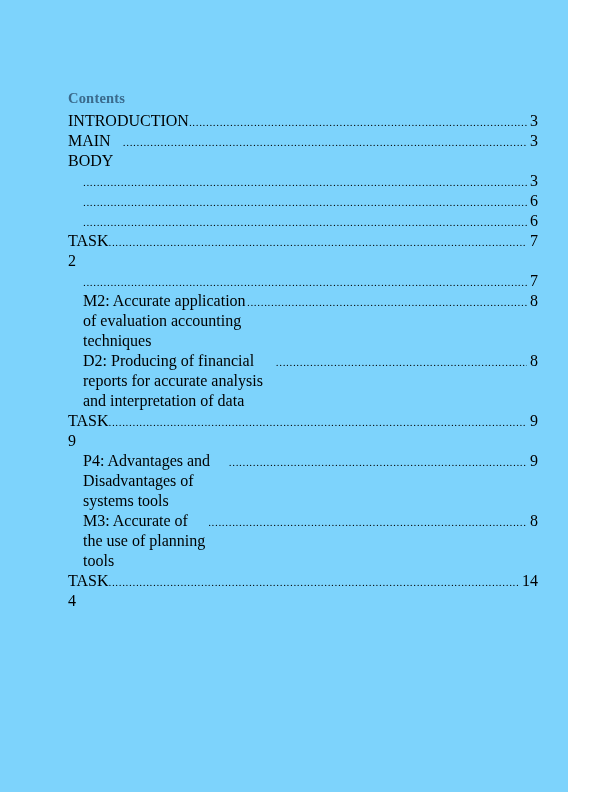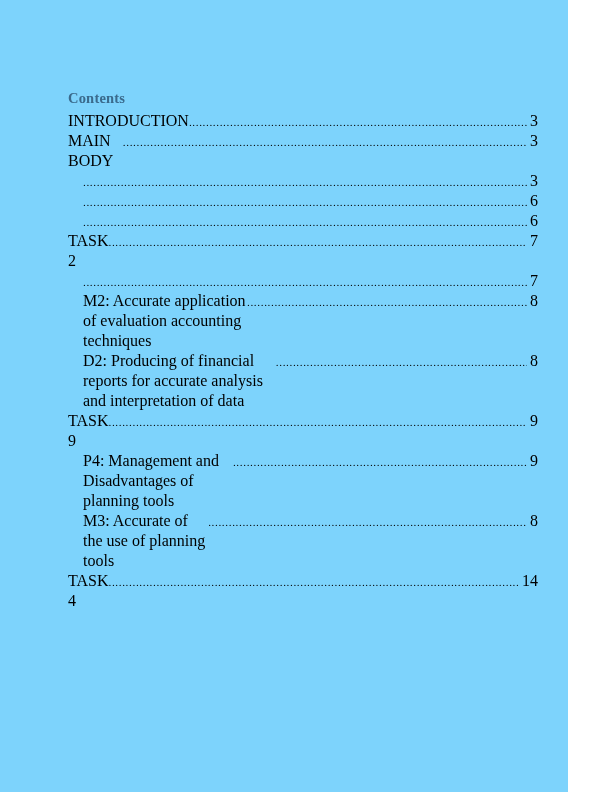--- a/index.html
+++ b/index.html
@@ -157,21 +157,21 @@
         </div>
         <div class="toc-entry level-1">
           <div class="toc-row">
             <span class="toc-label">TASK 9</span>
             <span class="toc-leader"></span>
             <span class="toc-page">9</span>
           </div>
         </div>
         <div class="toc-entry level-2">
           <div class="toc-row">
-            <span class="toc-label">P4: Management and Disadvantages of planning tools</span>
+            <span class="toc-label">P4: Advantages and Disadvantages of systems tools</span>
             <span class="toc-leader"></span>
             <span class="toc-page">9</span>
           </div>
         </div>
         <div class="toc-entry level-2">
           <div class="toc-row">
             <span class="toc-label">M3: Accurate of the use of planning tools</span>
             <span class="toc-leader"></span>
             <span class="toc-page">8</span>
           </div>

